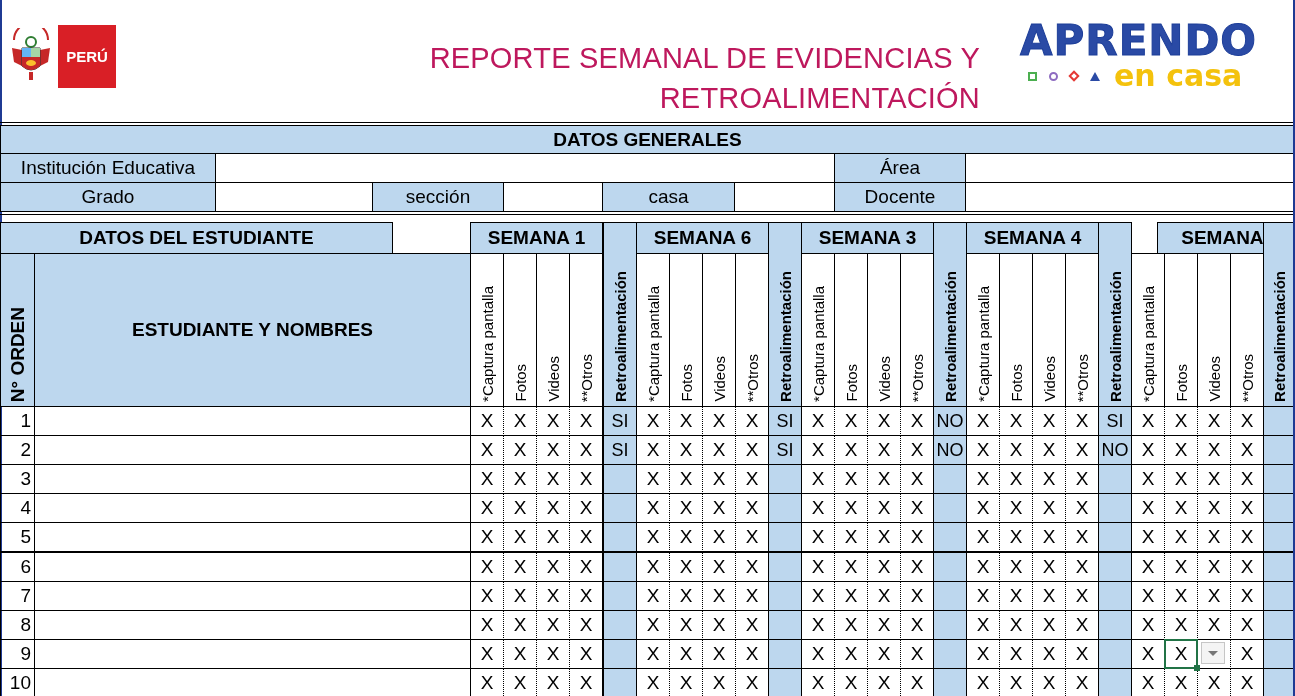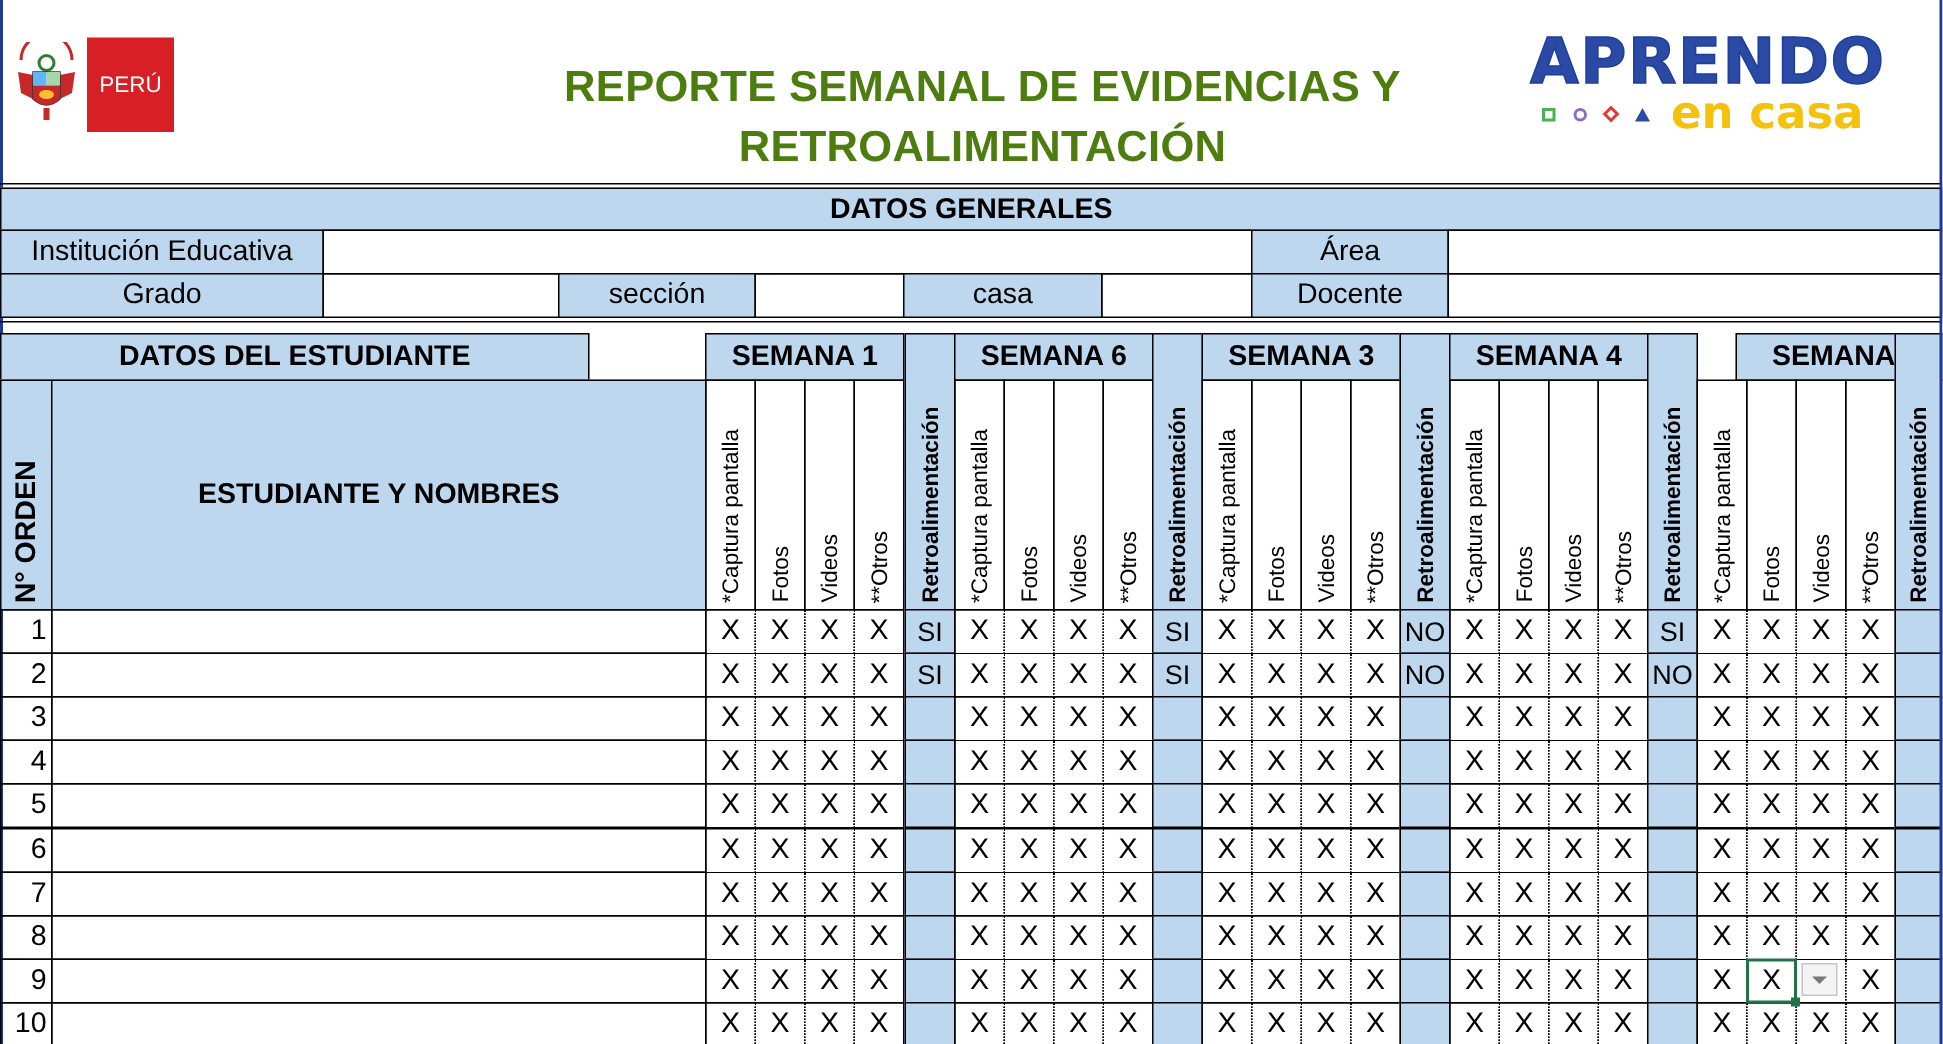--- a/index.html
+++ b/index.html
@@ -2,25 +2,25 @@
 <html><head>
 <meta charset="utf-8">
 <style>
   * { box-sizing: border-box; margin: 0; padding: 0; }
   body { width: 1295px; height: 696px; overflow: hidden; background: #fff; font-family: "Liberation Sans", sans-serif; position: relative; }
   .abs { position: absolute; }
   .leftedge { position:absolute; left:0; top:0; width:2px; height:696px; background:#1f3a93; }
   .rightedge { position:absolute; right:0; top:0; width:2px; height:696px; background:#1f3a93; }
 
   
-  .minedu { left: 8px; top: 24px; height: 64px; display:flex; align-items:center; }
+  .minedu { left: 8px; top: 24px; height: 64px; display:flex; align-items:center;font-weight:bold; }
   .escudo { width: 46px; height: 56px; margin-right: 4px; }
   .peru-box { width: 58px; height: 63px; background:#d91f26; color:#fff; font-size:15px; display:flex; align-items:center; justify-content:center; }
   .min-box { width: 170px; height: 63px; background:#595959; color:#fff; font-size:13px; line-height:15px; display:flex; flex-direction:column; justify-content:center; padding-left:8px; border-left:1px solid #888; }
-  .title { left: 330px; top: 38px; width: 650px; text-align:center; font-weight:bold; font-size:29px; line-height:40px; color:#4d7c0f; letter-spacing:0.2px; }
+  .title { left: 330px; top: 38px; width: 650px; text-align:right; font-weight:normal; font-size:29px; line-height:40px; color:#be185d; letter-spacing:0.2px; }
   .aprendo { left: 1020px; top: 18px; width: 260px; height: 80px; }
   .aprendo-big { font-family:"DejaVu Sans", sans-serif; font-weight:bold; font-size:42px; color:#2a4aa5; letter-spacing:1px; line-height:46px; -webkit-text-stroke:1px #1d3e99; }
   .aprendo-row { display:flex; align-items:center; margin-top:-4px; }
   .shapes { display:flex; gap:12px; margin-left:8px; margin-right:14px; align-items:center; }
   .sq { width:9px; height:9px; border:2px solid #4caf50; }
   .ci { width:9px; height:9px; border:2px solid #8e6cc1; border-radius:50%; }
   .di { width:8px; height:8px; border:2px solid #e53935; transform:rotate(45deg); }
   .tr { width:0; height:0; border-left:5px solid transparent; border-right:5px solid transparent; border-bottom:9px solid #2a4aa5; }
   .encasa { font-family:"DejaVu Sans", sans-serif; font-weight:bold; font-size:30px; color:#f4c20d; line-height:32px; }
 

